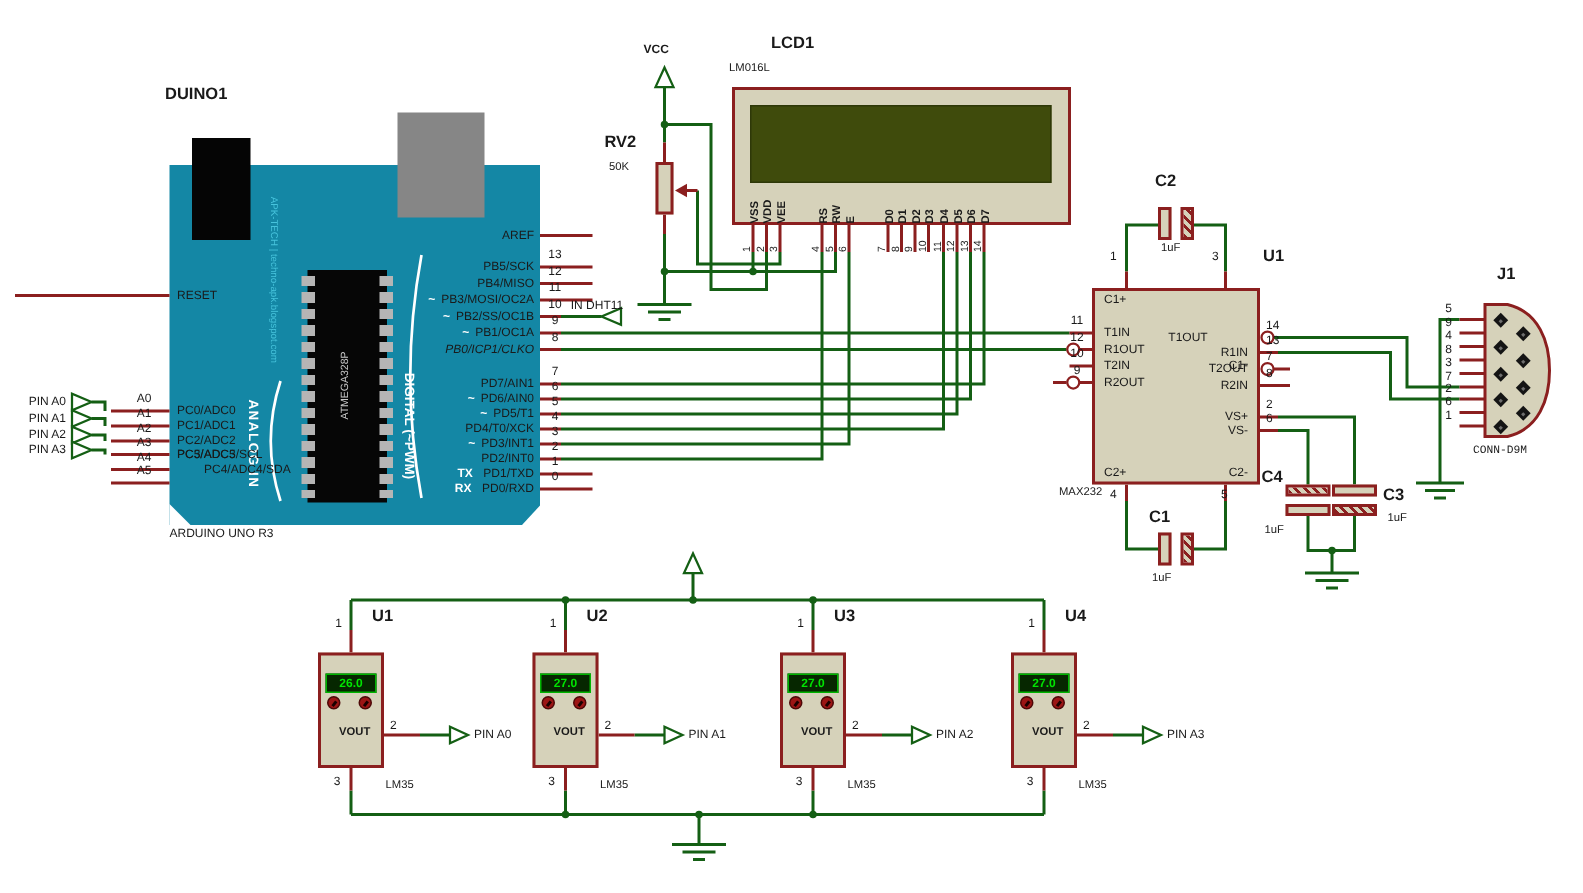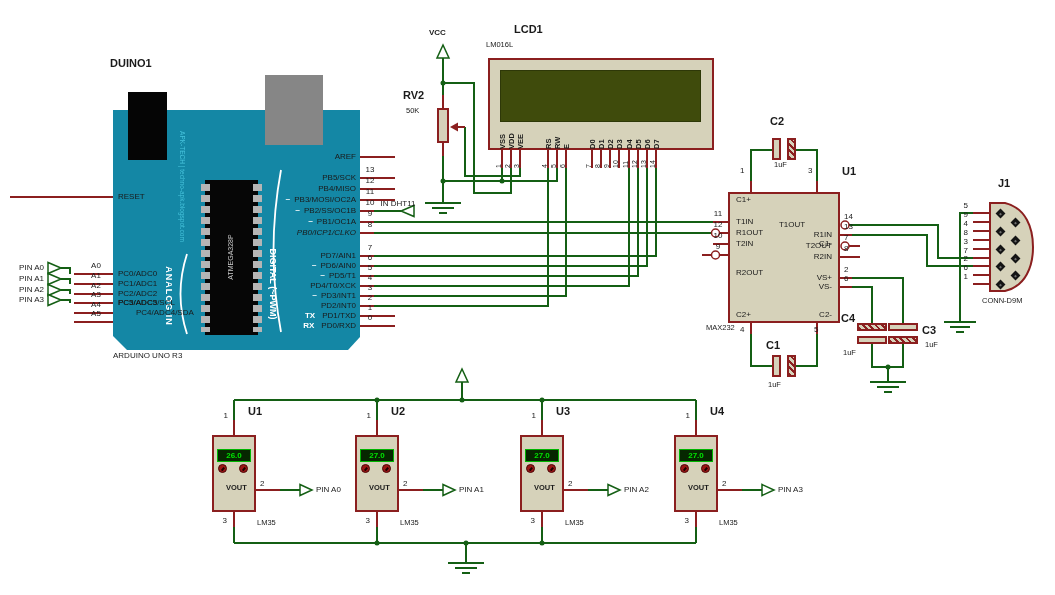--- a/index.html
+++ b/index.html
@@ -191,21 +191,21 @@
     <span class="t ref" style="left:770px;top:116px;">C2</span>
     <span class="t val" style="left:774px;top:161px;">1uF</span>
     <span class="t ref" style="left:766px;top:340px;">C1</span>
     <span class="t val" style="left:768px;top:381px;">1uF</span>
     <span class="t ref" style="left:841px;top:313px;">C4</span>
     <span class="t val" style="left:843px;top:349px;">1uF</span>
     <span class="t ref" style="left:922px;top:325px;">C3</span>
     <span class="t val" style="left:925px;top:341px;">1uF</span>
 
     <span class="t ref" style="left:998px;top:178px;">J1</span>
-    <span class="t val" style="left:982px;top:297px;">CONN-D9M</span>
+    <span class="t val" style="left:982px;top:297px;font-family:Liberation Mono, monospace;">CONN-D9M</span>
   <div class="t" style="left: 360px; top: 166px; width: 20px; text-align: center;">13</div>
       <div class="t" style="right: 699px; top: 173.5px; display: flex; gap: 4px; align-items: center;">
         <span>PB5/SCK</span>
       </div>
       <div class="t" style="left: 360px; top: 177px; width: 20px; text-align: center;">12</div>
       <div class="t" style="right: 699px; top: 184.5px; display: flex; gap: 4px; align-items: center;">
         <span>PB4/MISO</span>
       </div>
       <div class="t" style="left: 360px; top: 188px; width: 20px; text-align: center;">11</div>
       <div class="t" style="right: 699px; top: 195.5px; display: flex; gap: 4px; align-items: center;">
@@ -306,21 +306,21 @@
       <div class="t" style="left: 633px; top: 130px; width: 30px; height: 8px; transform: rotate(-90deg); font-size: 7.5px; font-weight: bold;">D6</div>
       <div class="t" style="left: 637px; top: 157px; width: 14px; height: 8px; transform: rotate(-90deg); font-size: 7px;">13</div>
       <div class="t" style="left: 642px; top: 130px; width: 30px; height: 8px; transform: rotate(-90deg); font-size: 7.5px; font-weight: bold;">D7</div>
       <div class="t" style="left: 646px; top: 157px; width: 14px; height: 8px; transform: rotate(-90deg); font-size: 7px;">14</div>
       <div class="t" style="left: 736px; top: 217.5px;">T1IN</div>
       <div class="t" style="left: 706px; top: 210px; width: 24px; text-align: center;">11</div>
       <div class="t" style="left: 736px; top: 228.5px;">R1OUT</div>
       <div class="t" style="left: 706px; top: 221px; width: 24px; text-align: center;">12</div>
       <div class="t" style="left: 736px; top: 239.5px;">T2IN</div>
       <div class="t" style="left: 706px; top: 232px; width: 24px; text-align: center;">10</div>
-      <div class="t" style="left: 736px; top: 250.5px; margin-top: 18px;">R2OUT</div>
+      <div class="t" style="left: 736px; top: 250.5px;">R2OUT</div>
       <div class="t" style="left: 706px; top: 243px; width: 24px; text-align: center;">9</div>
       <div class="t" style="left: 752px; top: 220.5px; width: 80px; text-align: center;">T1OUT</div>
       <div class="t" style="left: 844px; top: 213px; width: 20px;">14</div>
       <div class="t" style="left: 752px; top: 230.5px; width: 80px; text-align: right;">R1IN</div>
       <div class="t" style="left: 844px; top: 223px; width: 20px;">13</div>
       <div class="t" style="left: 752px; top: 241.5px; width: 80px; text-align: right;">T2OUT</div>
       <div class="t" style="left: 844px; top: 234px; width: 20px;">7</div>
       <div class="t" style="left: 752px; top: 252.5px; width: 80px; text-align: right;">R2IN</div>
       <div class="t" style="left: 844px; top: 245px; width: 20px;">8</div>
       <div class="t" style="left: 752px; top: 273.5px; width: 80px; text-align: right;">VS+</div>

